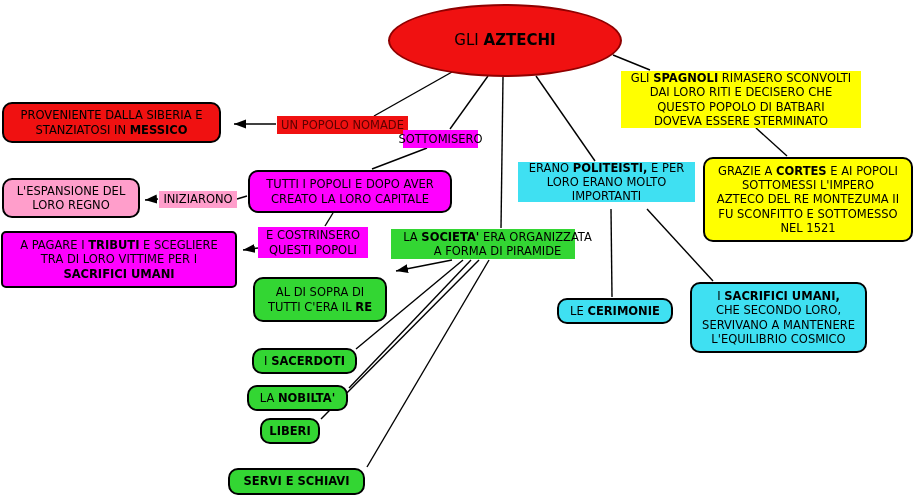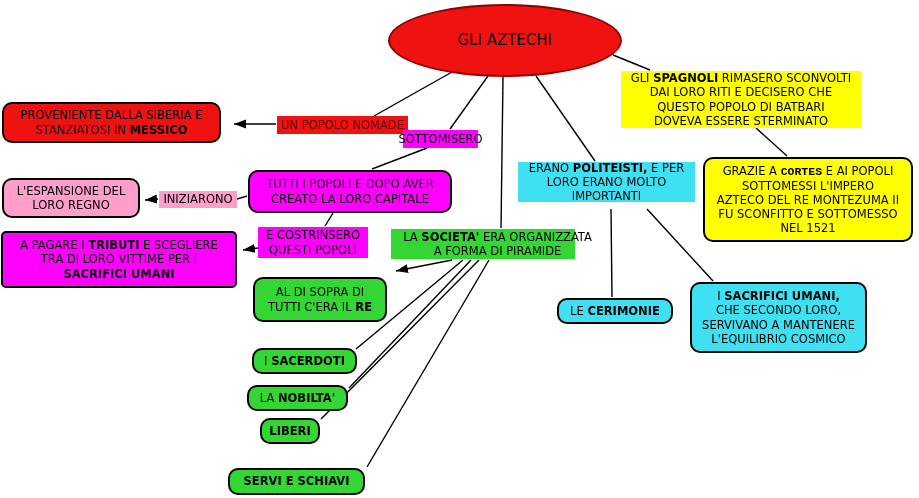--- a/index.html
+++ b/index.html
@@ -62,21 +62,21 @@
     <line x1="452" y1="260" x2="396" y2="271" marker-end="url(#arrow)"></line>
     <line x1="463" y1="260" x2="356" y2="349"></line>
     <line x1="471" y1="260" x2="349" y2="388"></line>
     <line x1="479" y1="260" x2="321" y2="419"></line>
     <line x1="489" y1="260" x2="367" y2="467"></line>
     <line x1="611" y1="209" x2="612" y2="297"></line>
     <line x1="647" y1="209" x2="713" y2="281"></line>
     <line x1="756" y1="128" x2="787" y2="156"></line>
   </svg>
 
-  <div class="node ellipse" style="left:388px;top:4px;width:234px;height:73px;"><span><span>GLI </span><span style="font-weight: normal;">AZTECHI</span></span></div>
+  <div class="node ellipse" style="left:388px;top:4px;width:234px;height:73px;"><span><span>GLI </span><span style="font-weight: bold;">AZTECHI</span></span></div>
 
   <div class="node roundbox bg-red" style="left:2px;top:102px;width:219px;height:41px;"><span><span>PROVENIENTE DALLA SIBERIA E
 STANZIATOSI IN </span><span style="font-weight: bold;">MESSICO</span></span></div>
 
   <div class="node label bg-red txt-darkred" style="left:277px;top:116px;width:131px;height:18px;"><span><span>UN POPOLO NOMADE</span></span></div>
 
   <div class="node label bg-magenta" style="left:403px;top:130px;width:75px;height:18px;"><span><span>SOTTOMISERO</span></span></div>
 
   <div class="node roundbox bg-magenta" style="left:248px;top:170px;width:204px;height:43px;"><span><span>TUTTI I POPOLI E DOPO AVER
 CREATO LA LORO CAPITALE</span></span></div>
@@ -116,19 +116,19 @@
   <div class="node roundbox bg-cyan" style="left:690px;top:282px;width:177px;height:71px;"><span><span>I </span><span style="font-weight: bold;">SACRIFICI UMANI,</span><span>
 CHE SECONDO LORO,
 SERVIVANO A MANTENERE
 L'EQUILIBRIO COSMICO</span></span></div>
 
   <div class="node bg-yellow" style="left:621px;top:71px;width:240px;height:57px;"><span><span>GLI </span><span style="font-weight: bold;">SPAGNOLI</span><span> RIMASERO SCONVOLTI
 DAI LORO RITI E DECISERO CHE
 QUESTO POPOLO DI BATBARI
 DOVEVA ESSERE STERMINATO</span></span></div>
 
-  <div class="node roundbox bg-yellow" style="left:703px;top:157px;width:210px;height:85px;"><span><span>GRAZIE A </span><span style="font-weight: bold; font-family: Liberation Mono, monospace;">CORTES</span><span> E AI POPOLI
+  <div class="node roundbox bg-yellow" style="left:703px;top:157px;width:210px;height:85px;"><span><span>GRAZIE A </span><span style="font-weight: bold;">CORTES</span><span> E AI POPOLI
 SOTTOMESSI L'IMPERO
 AZTECO DEL RE MONTEZUMA II
 FU SCONFITTO E SOTTOMESSO
 NEL 1521</span></span></div>
 
 </div>
 
 </body></html>

